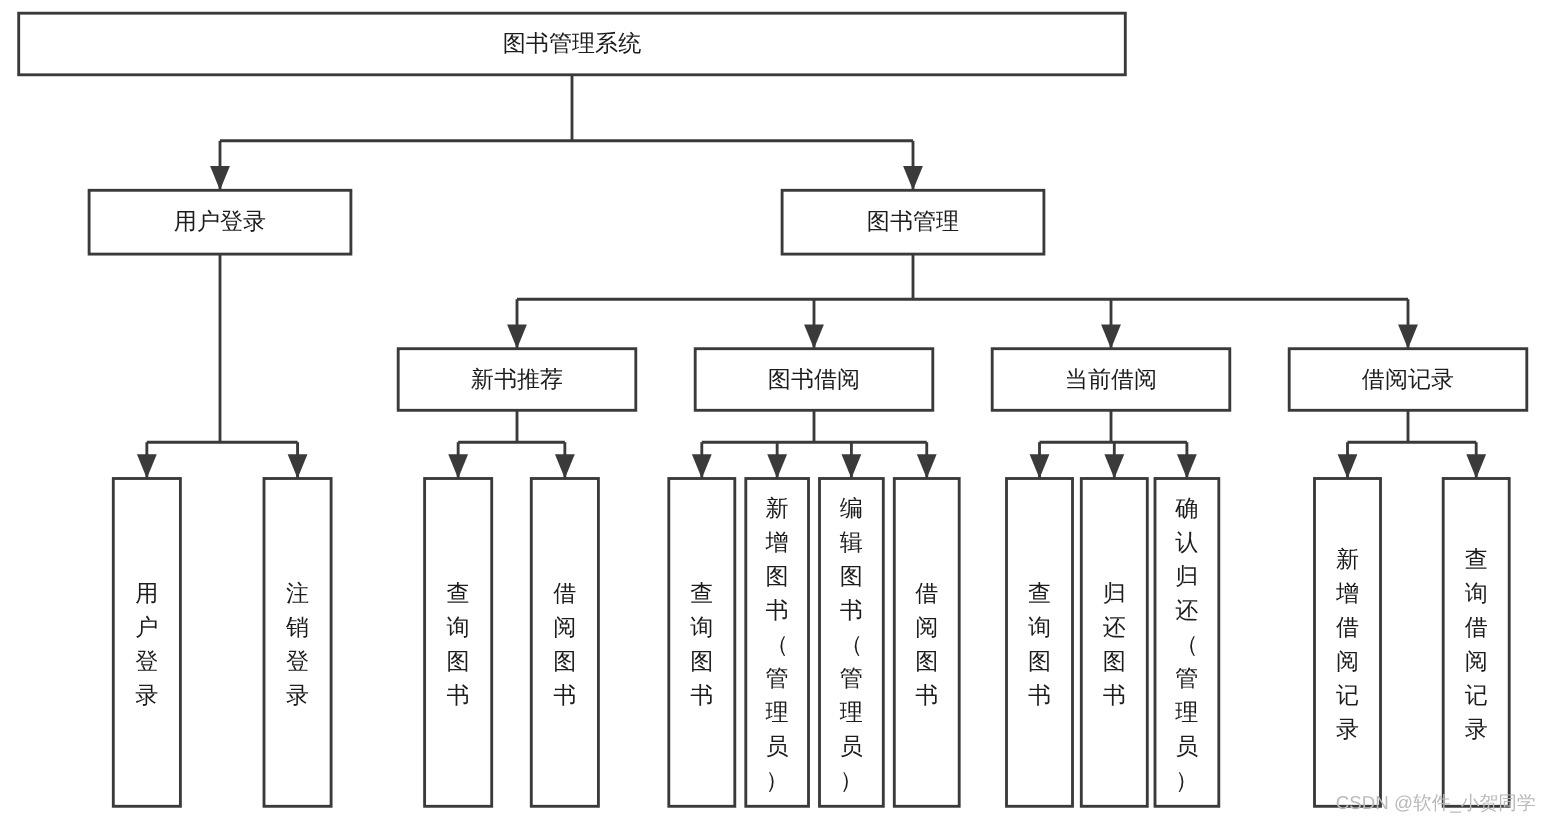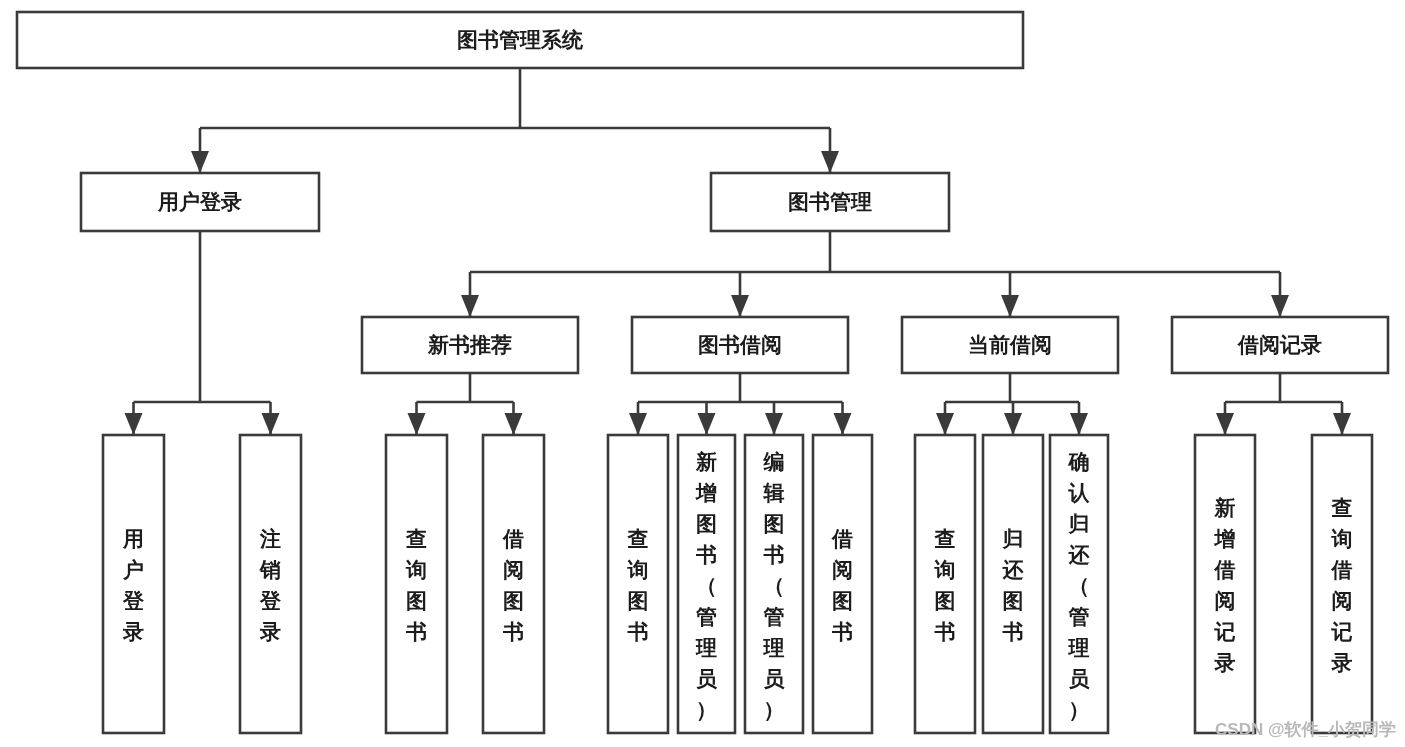--- a/index.html
+++ b/index.html
@@ -10,21 +10,20 @@
   body {
     width: 1405px;
     height: 747px;
     font-family: "Liberation Sans", "DejaVu Sans", sans-serif;
     overflow: hidden;
   }
   #diagram-root {
     position: relative;
     width: 1405px;
     height: 747px;
-    font-weight: bold;
   }
   svg#chart-svg {
     position: absolute;
     left: 0;
     top: 0;
     width: 1405px;
     height: 747px;
     display: block;
   }
   .node-box {

